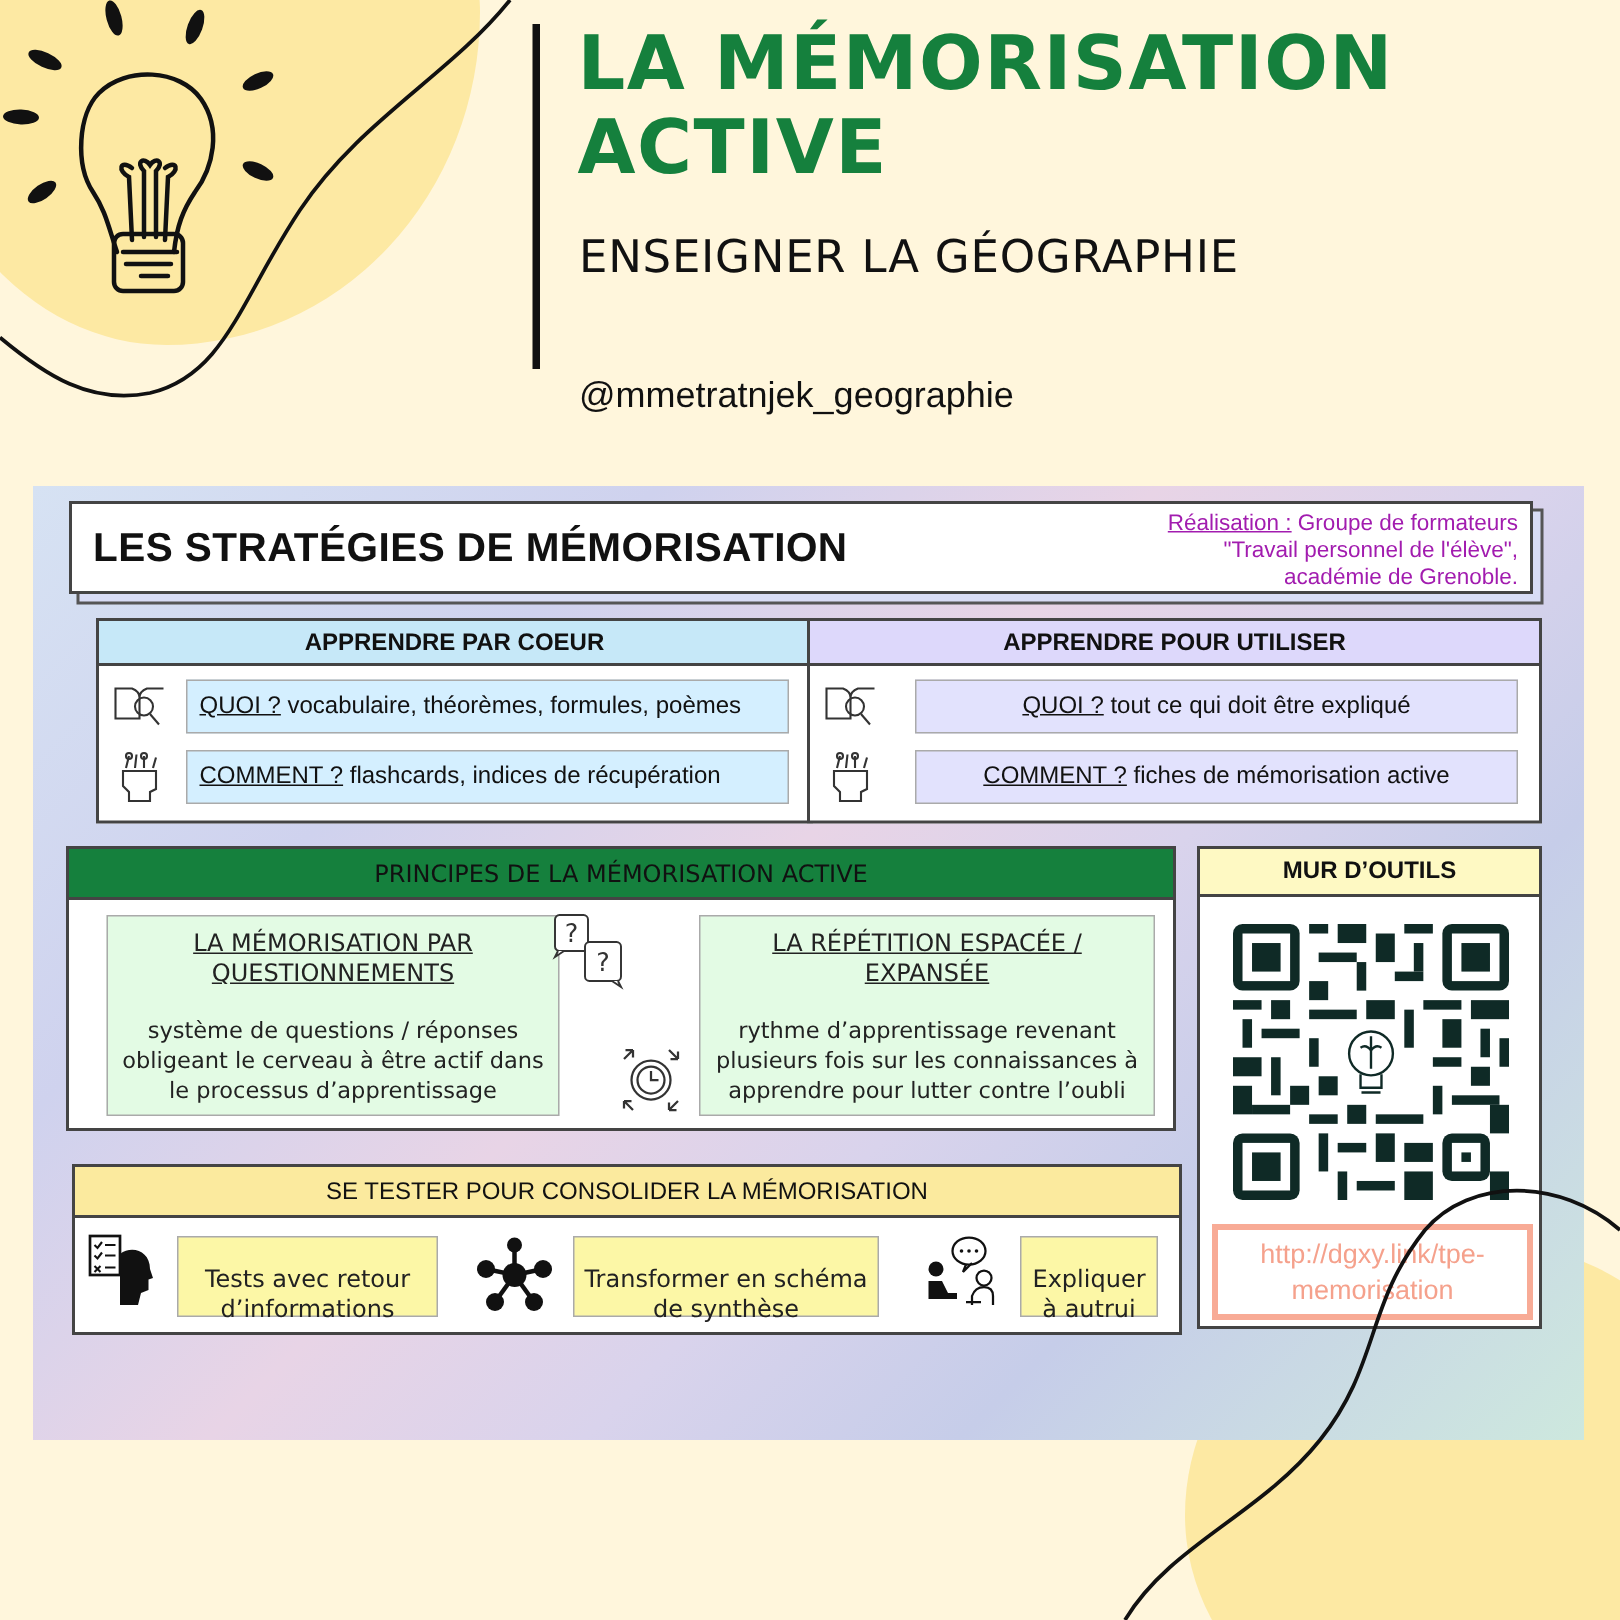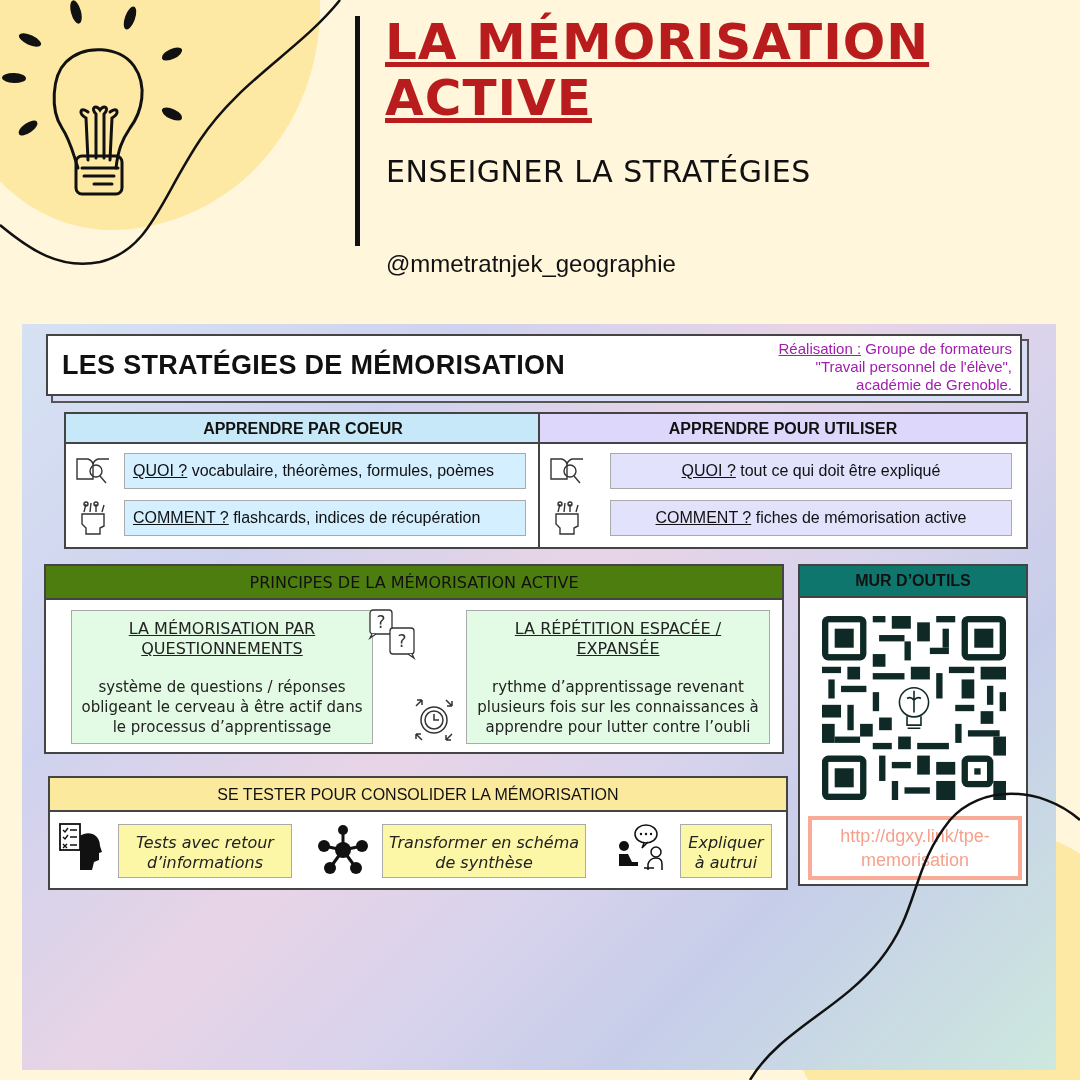--- a/index.html
+++ b/index.html
@@ -9,46 +9,46 @@
     font-family: "Liberation Sans", sans-serif;
     color: #111;
     position: relative;
   }
   .blob { position: absolute; background: #fde9a3; z-index: 0; }
   .blob-tl { left: -60px; top: -140px; width: 380px; height: 370px; border-radius: 48% 52% 55% 45% / 45% 40% 60% 55%; }
   .blob-br { left: 790px; top: 830px; width: 380px; height: 360px; border-radius: 55% 45% 40% 60% / 50% 55% 45% 50%; }
   svg.deco { position: absolute; z-index: 5; pointer-events: none; }
 
   .title-bar { position: absolute; left: 355px; top: 16px; width: 5px; height: 230px; background: #111; }
-  .title { position: absolute; left: 385px; top: 14px; font-family: "DejaVu Sans", sans-serif; font-weight: bold; font-size: 50px; line-height: 56px; letter-spacing: 1px; color: #b91c1c; text-decoration: underline; }
+  .title { position: absolute; left: 385px; top: 14px; font-family: "DejaVu Sans", sans-serif; font-weight: bold; font-size: 50px; line-height: 56px; letter-spacing: 1px; color: #15803d; }
   .subtitle { position: absolute; left: 386px; top: 154px; font-family: "DejaVu Sans", sans-serif; font-size: 30px; letter-spacing: 0.5px; }
   .handle { position: absolute; left: 386px; top: 202px; font-family: Liberation Sans, sans-serif; font-size: 24px; margin-top: 48px; }
 
   .panel {
-    position: absolute; left: 22px; top: 324px; width: 1034px; height: 746px;
+    position: absolute; left: 22px; top: 324px; width: 1034px; height: 636px;
     background: linear-gradient(135deg, #d6e2f3 0%, #cfd2ee 25%, #e8d4e6 45%, #d9d3ec 60%, #c6cde9 75%, #cde8de 100%);
     z-index: 1;
   }
   .box { position: absolute; background: #fff; border: 2px solid #444; }
   .header-box { left: 24px; top: 10px; width: 976px; height: 62px; box-shadow: 6px 6px 0 -1px #d8dcf5, 6px 6px 0 1px #555; }
   .header-title { position: absolute; left: 14px; top: 14px; font-size: 27px; font-weight: bold; letter-spacing: 0.3px; }
   .credit { position: absolute; right: 8px; top: 4px; text-align: right; font-size: 15px; line-height: 18px; color: #a21caf; }
   .credit u { text-decoration: underline; }
 
   .sec-head { position: absolute; left: 0; top: 0; right: 0; height: 30px; border-bottom: 2px solid #444; text-align: center; font-weight: bold; font-size: 16px; line-height: 29px; }
   .row { position: absolute; left: 8px; right: 14px; height: 36px; }
   .row .ico { position: absolute; left: 0; top: 0; width: 40px; height: 36px; }
   .row .pill { position: absolute; left: 50px; right: 0; top: 0; height: 36px; border: 1px solid #aaa; font-size: 16px; line-height: 34px; padding: 0 8px; white-space: nowrap; }
   .pill u { text-decoration: underline; }
 
   .gcard { position: absolute; background: #e3fbe4; border: 1px solid #aaa; text-align: center; font-family: "DejaVu Sans", sans-serif; font-size: 15px; line-height: 20px; color: #222; }
   .gcard .h { text-decoration: underline; margin-top: 8px; font-size: 16px; }
   .gcard .b { margin-top: 18px; }
 
-  .ycard { position: absolute; background: #fcf7a6; border: 1px solid #aaa; text-align: center; font-family: "DejaVu Sans", sans-serif; font-size: 16px; line-height: 20px; padding-top: 8px; color: #222; font-style: italic; }
+  .ycard { position: absolute; background: #fcf7a6; border: 1px solid #aaa; text-align: center; font-family: "DejaVu Sans", sans-serif; font-size: 16px; line-height: 20px; padding-top: 18px; color: #222; }
 
   .url-box { position: absolute; left: 8px; top: 250px; width: 214px; height: 64px; border: 4px solid #f8ab96; color: #f5a18c; text-align: center; font-size: 18px; line-height: 24px; padding-top: 4px; overflow: hidden; }
 </style>
 </head>
 <body>
 
 <div class="blob blob-tl"></div>
 <div class="blob blob-br"></div>
 
 <svg class="deco" style="left:0;top:0" width="200" height="210" viewBox="0 0 200 210">
@@ -75,21 +75,21 @@
 
 <svg class="deco" style="left:740px;top:780px" width="340" height="300" viewBox="0 0 340 300">
   <path d="M10 300 C40 250 100 230 140 180 C180 130 170 90 210 40 C240 5 300 5 340 40" fill="none" stroke="#111" stroke-width="2.5"></path>
 </svg>
 
 <div class="title-bar"></div>
 <div class="title">
   <div>LA MÉMORISATION</div>
   <div>ACTIVE</div>
 </div>
-<div class="subtitle">ENSEIGNER LA STRATÉGIES</div>
+<div class="subtitle">ENSEIGNER LA GÉOGRAPHIE</div>
 <div class="handle">@mmetratnjek_geographie</div>
 
 <div class="panel">
 
   <div class="box header-box">
     <div class="header-title">LES STRATÉGIES DE MÉMORISATION</div>
     <div class="credit">
       <div><u>Réalisation :</u><span> Groupe de formateurs</span></div>
       <div>"Travail personnel de l'élève",</div>
       <div>académie de Grenoble.</div>
@@ -140,21 +140,21 @@
             <path d="M10 12 L12 4 M16 12 L17 3 M22 12 L22 4 M28 12 L30 5"></path>
             <circle cx="12" cy="4" r="2"></circle>
             <circle cx="22" cy="4" r="2"></circle>
           </g>
         </svg>
       <div class="pill" style="background:#e2e2fd;left:62px;text-align:center"><u>COMMENT ?</u><span> fiches de mémorisation active</span></div>
     </div>
   </div>
 
   <div class="box" style="left:22px;top:240px;width:740px;height:190px;">
-    <div class="sec-head" style="background:#4d7c0f;height:34px;line-height:33px;font-family:'DejaVu Sans',sans-serif;font-weight:normal;font-size:16px">PRINCIPES DE LA MÉMORISATION ACTIVE</div>
+    <div class="sec-head" style="background:#15803d;height:34px;line-height:33px;font-family:'DejaVu Sans',sans-serif;font-weight:normal;font-size:16px">PRINCIPES DE LA MÉMORISATION ACTIVE</div>
     <div class="gcard" style="left:25px;top:44px;width:302px;height:134px;">
       <div class="h">
           <div>LA MÉMORISATION PAR</div>
           <div>QUESTIONNEMENTS</div>
         </div>
       <div class="b">
           <div>système de questions / réponses</div>
           <div>obligeant le cerveau à être actif dans</div>
           <div>le processus d’apprentissage</div>
         </div>
@@ -240,21 +240,21 @@
           <circle cx="35" cy="12" r="1.2"></circle>
         </g>
       </svg>
     <div class="ycard" style="left:630px;top:46px;width:92px;height:54px;">
         <div>Expliquer</div>
         <div>à autrui</div>
       </div>
   </div>
 
   <div class="box" style="left:776px;top:240px;width:230px;height:322px;">
-    <div class="sec-head" style="background:#0f766e;height:32px;line-height:30px">MUR D’OUTILS</div>
+    <div class="sec-head" style="background:#fef9c3;height:32px;line-height:30px">MUR D’OUTILS</div>
     <svg style="position:absolute;left:22px;top:50px" width="184" height="184" viewBox="0 0 29 29">
       <g fill="#0f2a26">
         <rect x="0" y="0" width="7" height="7" rx="1"></rect>
           <rect x="1" y="1" width="5" height="5" fill="#fff"></rect>
           <rect x="2" y="2" width="3" height="3"></rect>
         <rect x="22" y="0" width="7" height="7" rx="1"></rect>
           <rect x="23" y="1" width="5" height="5" fill="#fff"></rect>
           <rect x="24" y="2" width="3" height="3"></rect>
         <rect x="0" y="22" width="7" height="7" rx="1"></rect>
           <rect x="1" y="23" width="5" height="5" fill="#fff"></rect>

